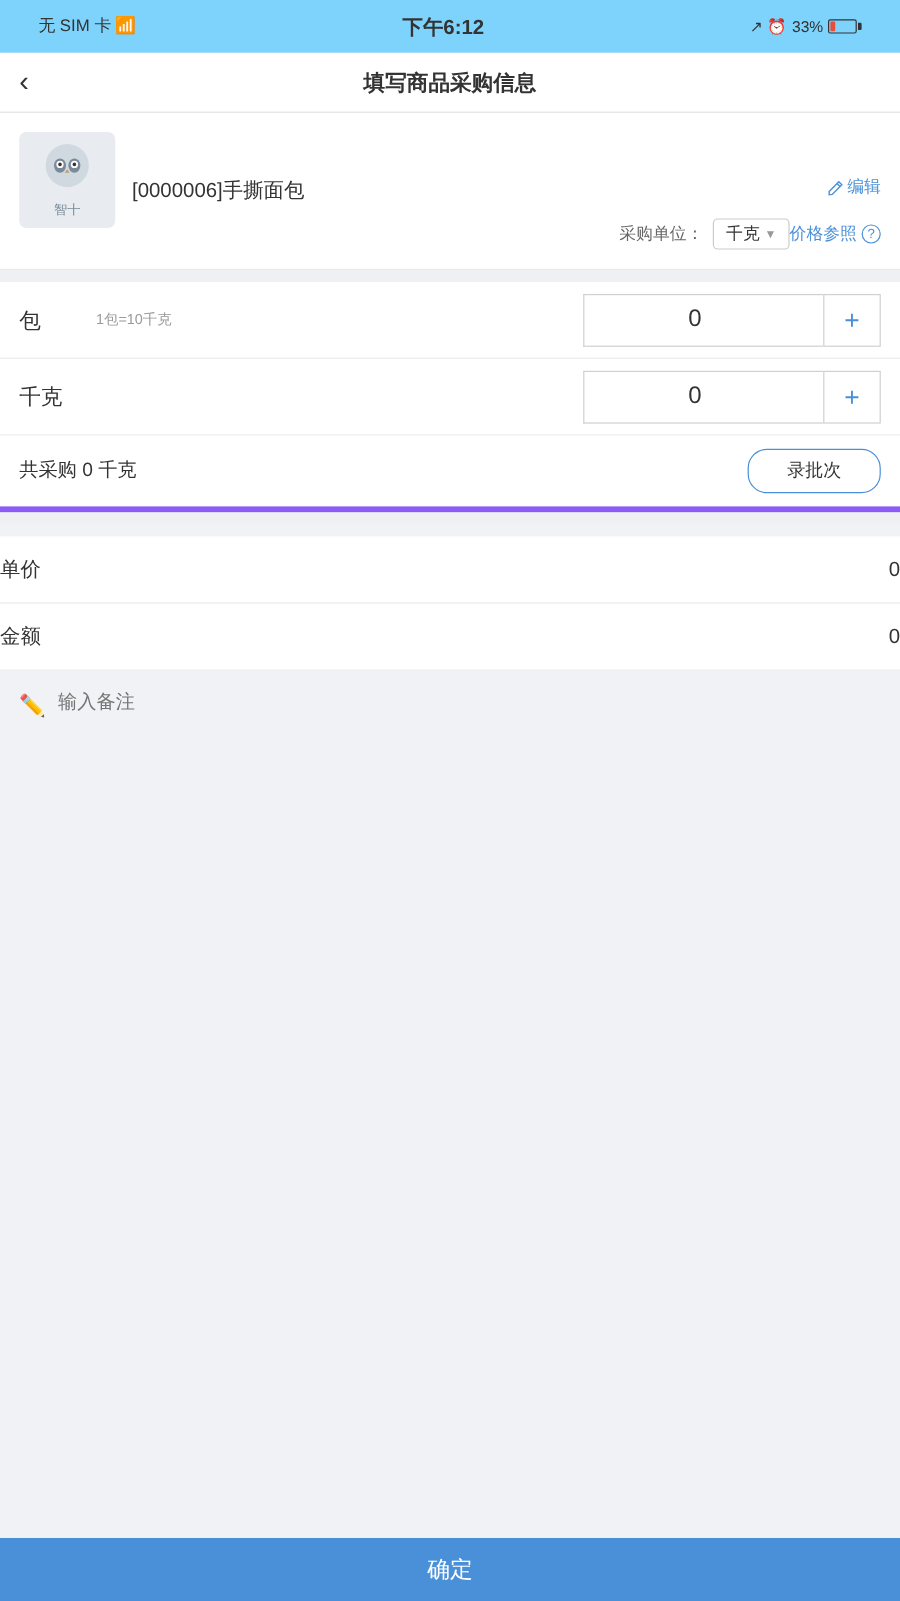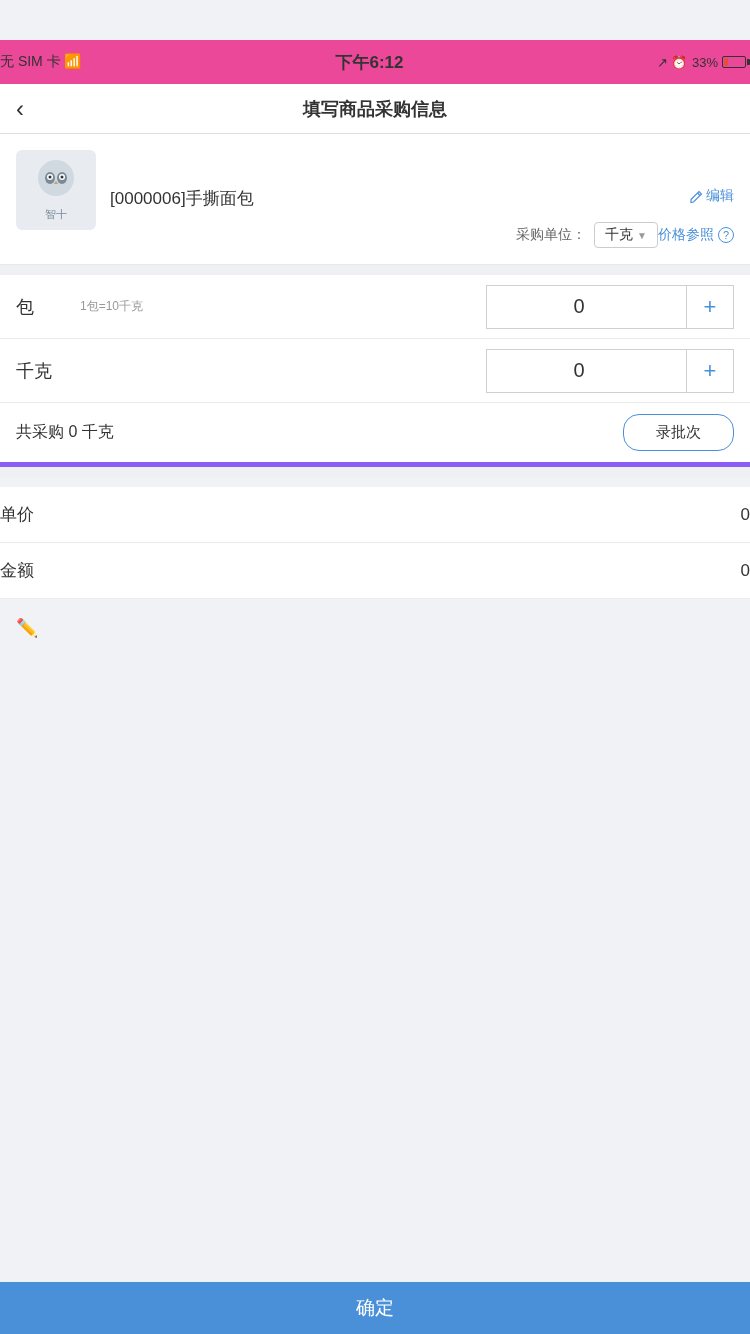--- a/index.html
+++ b/index.html
@@ -8,29 +8,28 @@
       font-family: -apple-system, "PingFang SC", "Helvetica Neue", Arial, sans-serif;
       background: #f0f2f5;
       width: 750px;
       min-height: 1334px;
       position: relative;
       overflow-x: hidden;
     }
 
     
     .status-bar {
-      background: #ec4899;
+      background: #7dd3fc;
       height: 44px;
       display: flex;
       align-items: center;
       justify-content: space-between;
-      padding: 0 0;
+      padding: 0 32px;
       font-size: 15px;
       font-weight: 500;
-      margin-top: 40px;
     }
     .status-left { font-size: 14px; color: #333; }
     .status-center { font-size: 17px; font-weight: 600; color: #333; }
     .status-right { display: flex; align-items: center; gap: 4px; font-size: 13px; color: #333; }
     .battery-icon {
       display: inline-flex;
       align-items: center;
       gap: 1px;
     }
     .battery-body {
@@ -416,17 +415,18 @@
     <span class="info-value">0</span>
   </div>
   <div class="info-row">
     <span class="info-label">金额</span>
     <span class="info-value">0</span>
   </div>
 </div>
 
 <div class="remarks-section">
   <span class="remarks-icon">✏️</span>
+  <textarea class="remarks-input" rows="3" placeholder="输入备注" style=""></textarea>
 </div>
 
 <div class="bottom-space"></div>
 
 <button class="confirm-btn">确定</button>
 
 </body></html>

